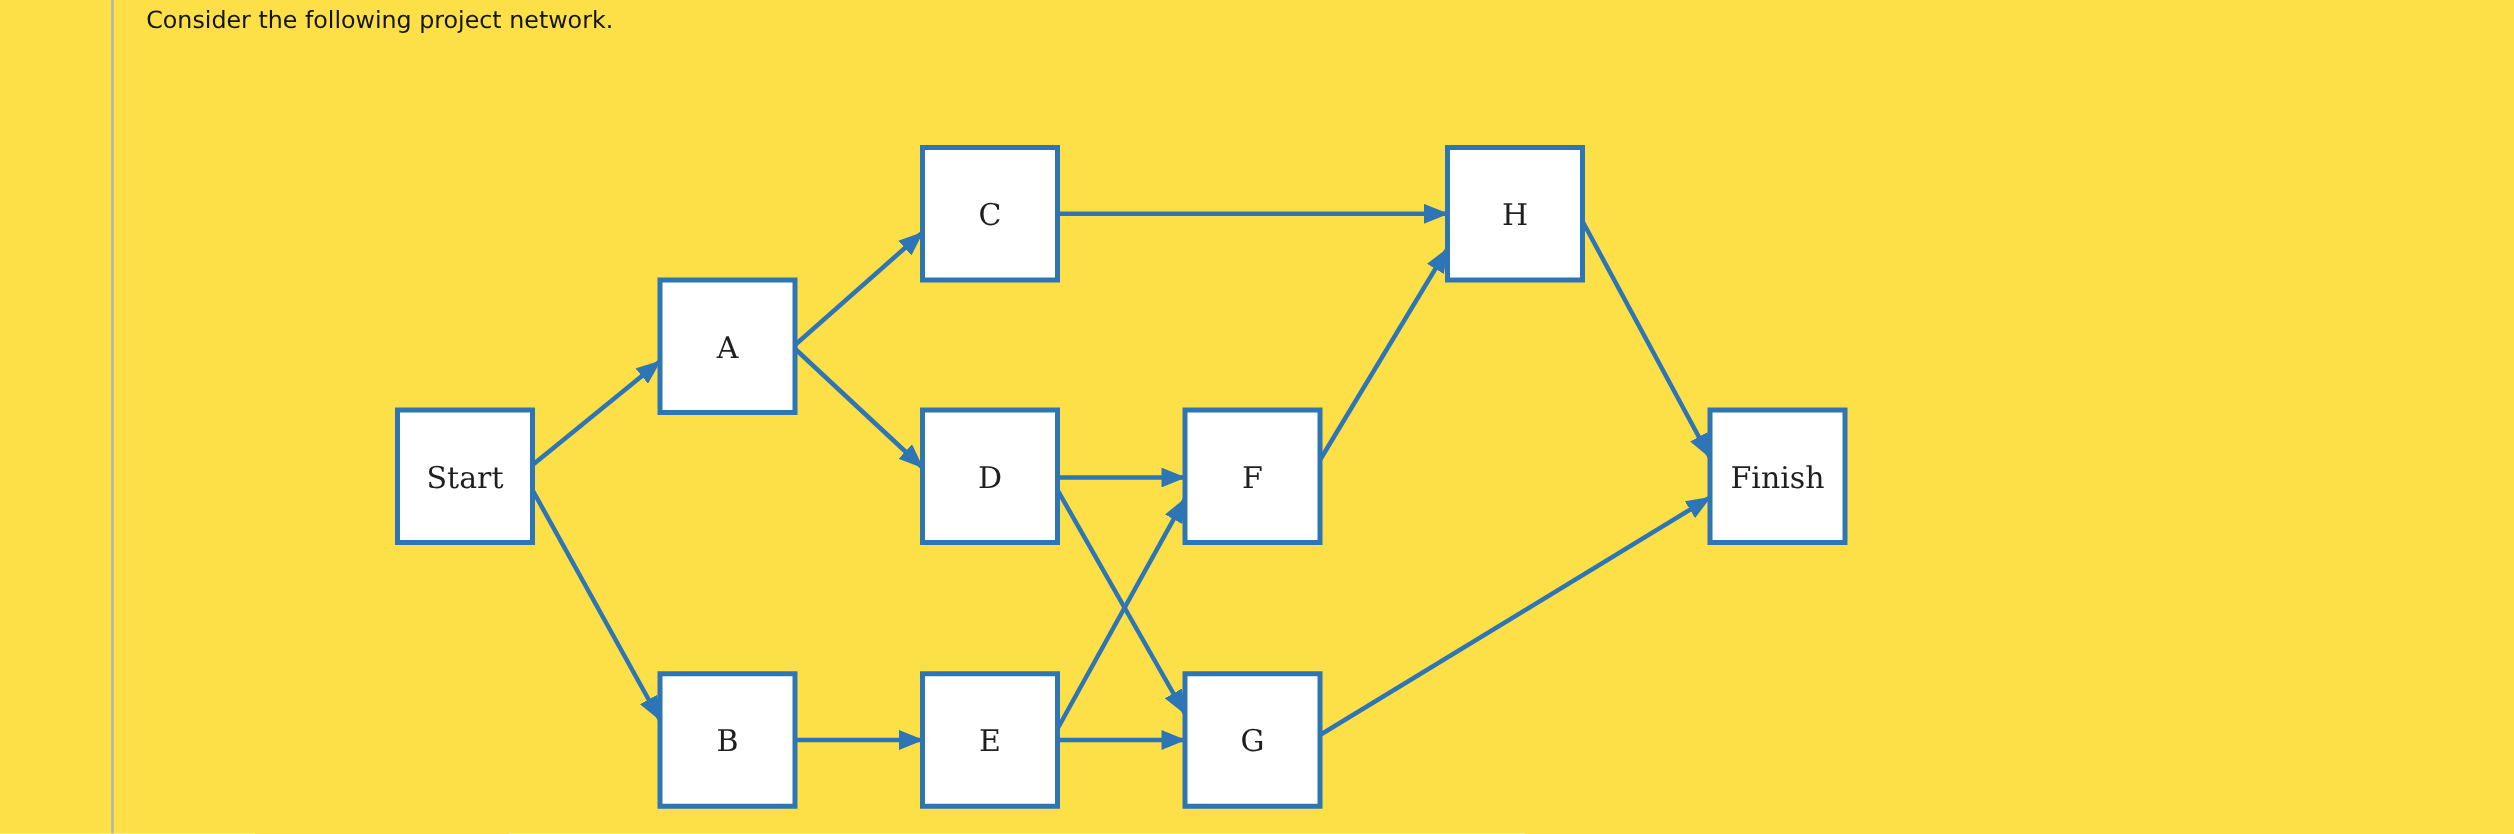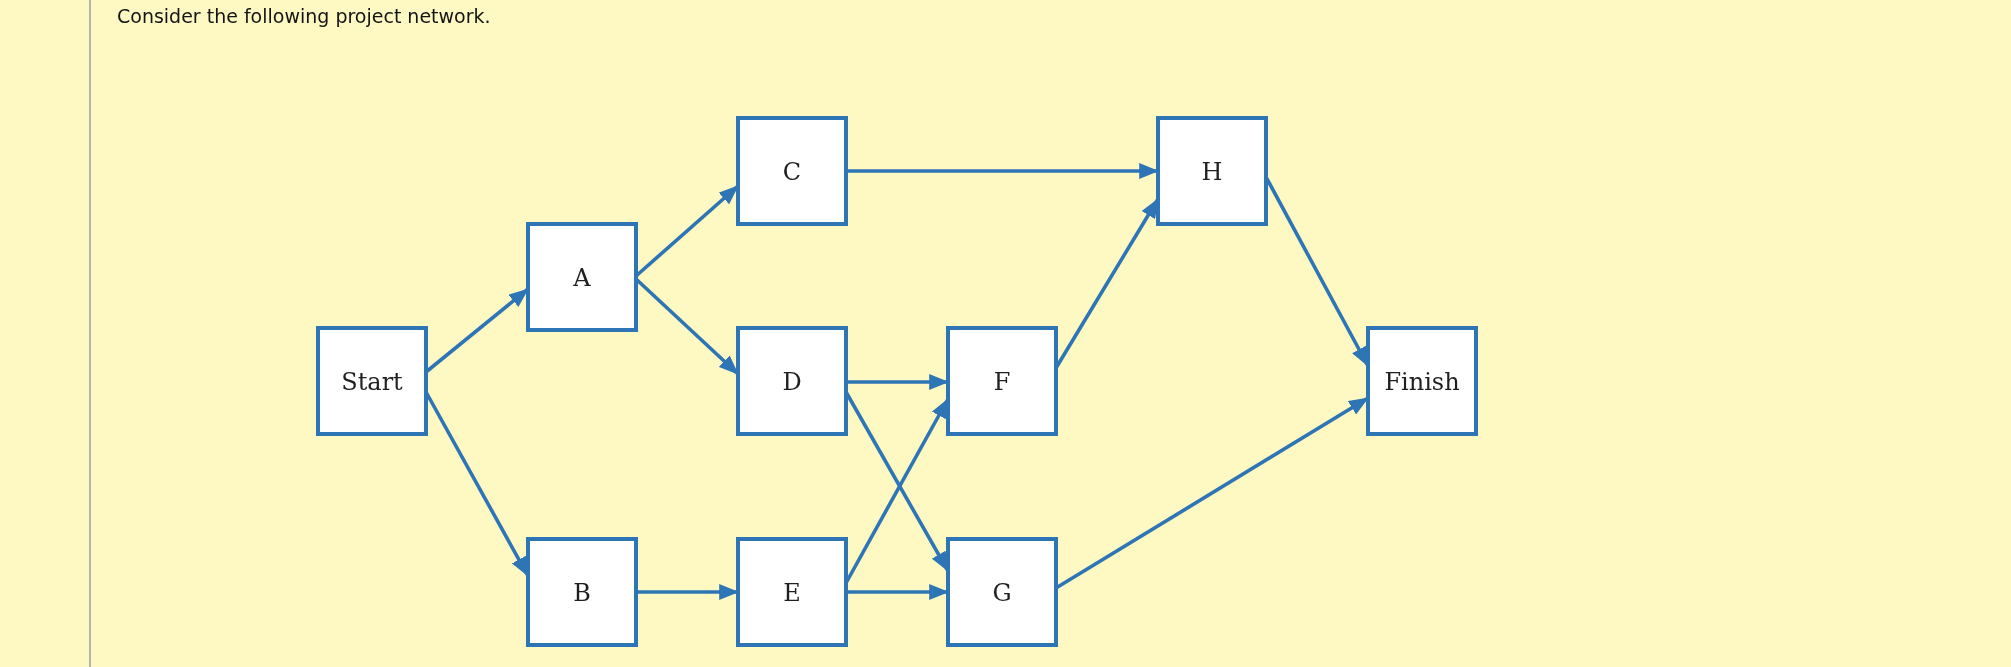--- a/index.html
+++ b/index.html
@@ -39,21 +39,21 @@
     top: 0;
   }
   #diagram text {
     font-family: "DejaVu Serif", "Liberation Serif", serif;
     user-select: none;
   }
 </style>
 </head>
 <body>
 
-<div id="page" style="background: #fef9c3;">
+<div id="page" style="background: #fde047;">
   <div id="left-rule" style="background: rgb(179, 179, 179);"></div>
   <div id="question-text">Consider the following project network.</div>
 
   <svg id="diagram" width="2011" height="667" viewBox="0 0 2011 667" style="color: rgb(46, 117, 182);">
     <defs>
       <marker id="arrowhead" viewBox="0 0 10 8" refX="9.5" refY="4" markerWidth="5.5" markerHeight="4.4" orient="auto">
         <path d="M 0 0 L 10 4 L 0 8 Z" fill="currentColor"></path>
       </marker>
     </defs>
     <g id="edges-layer">

